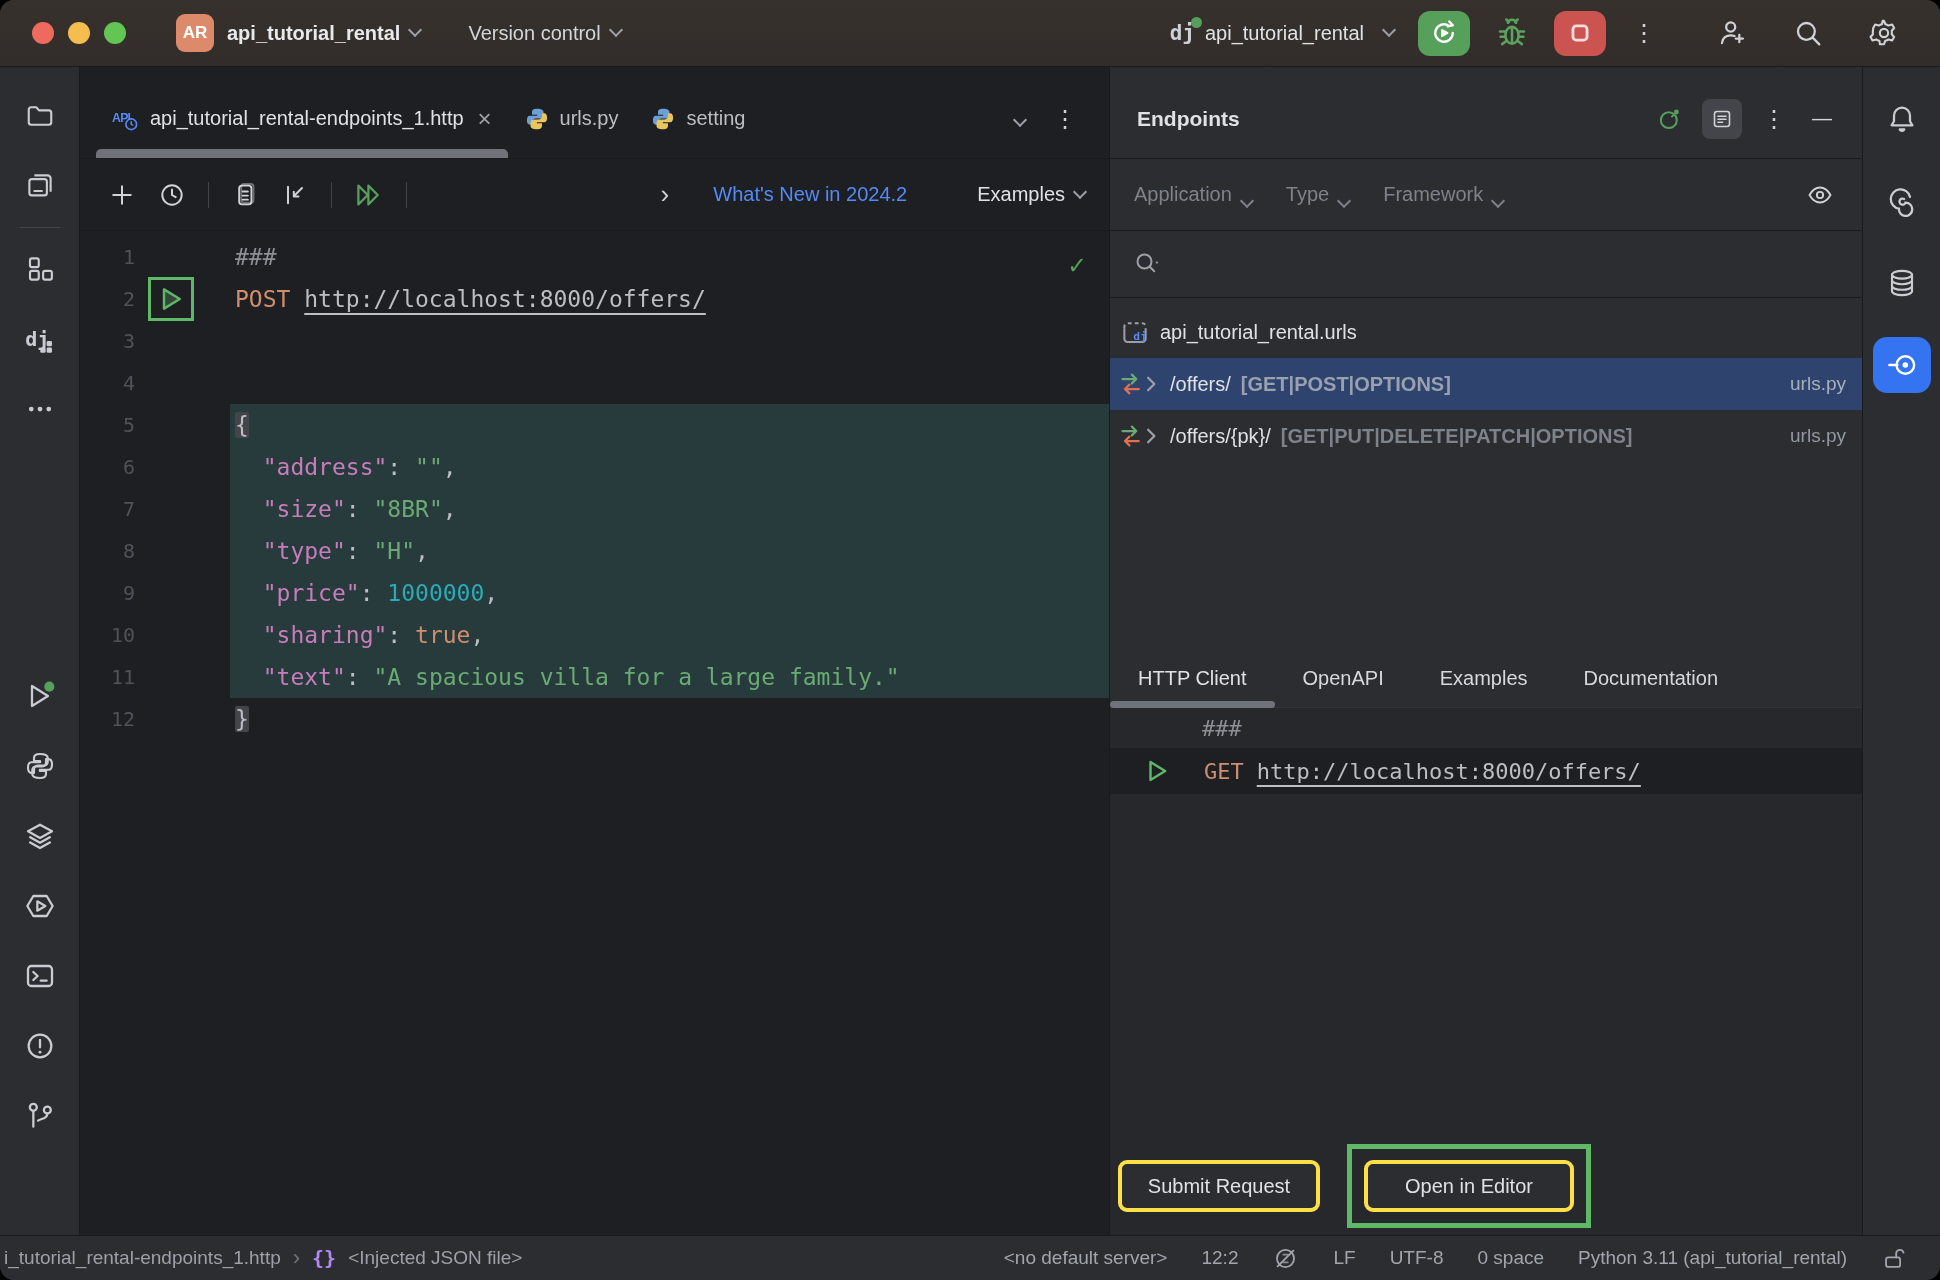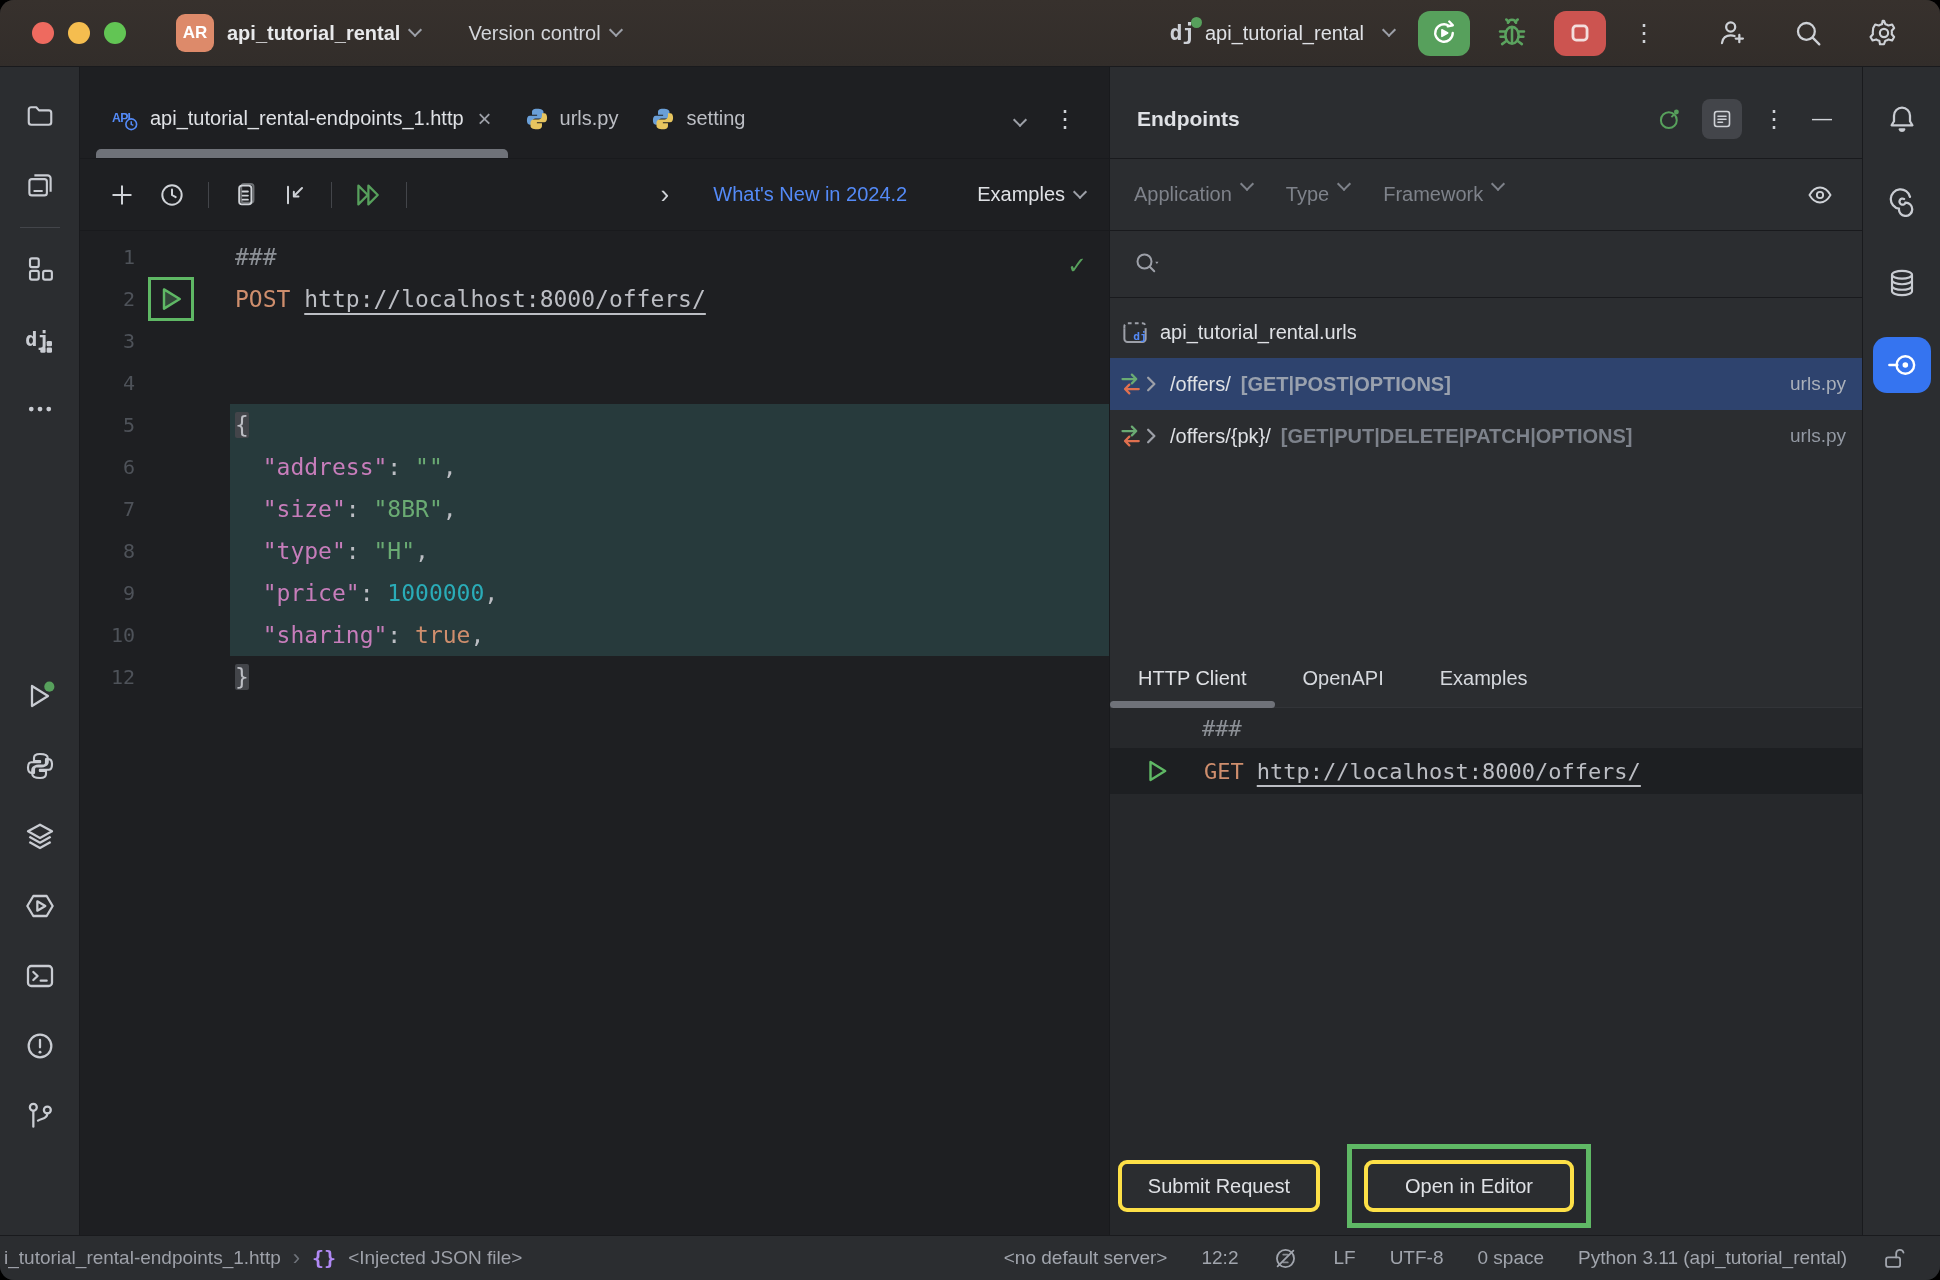--- a/index.html
+++ b/index.html
@@ -76,21 +76,21 @@
 
   
   .right-panel{flex:1;min-width:0;background:#2b2d30;border-left:1px solid #191a1d;display:flex;flex-direction:column;}
   .panel-header{height:92px;flex:none;display:flex;align-items:center;padding:12px 30px 0 27px;border-bottom:1px solid #191a1d;}
   .panel-title{color:#dfe1e5;font-size:21px;font-weight:600;}
   .ph-icons{margin-left:auto;display:flex;align-items:center;gap:18px;color:#cfd2d7;}
   .view-btn{width:40px;height:40px;border-radius:8px;background:#43454a;display:flex;align-items:center;justify-content:center;}
   .ph-min{color:#cfd2d7;font-size:20px;margin-left:4px;}
 
   .panel-filters{height:72px;flex:none;display:flex;align-items:center;gap:34px;padding:0 28px 0 24px;border-bottom:1px solid #191a1d;color:#7e828a;font-size:20px;}
-  .filter-item{display:flex;align-items:flex-start;}
+  .filter-item{display:flex;align-items:flex-end;}
   .filter-item .chev{border-color:#7e828a;margin-top:-4px;}
   .eye-ic{margin-left:auto;color:#cfd2d7;}
 
   .panel-search{height:67px;flex:none;display:flex;align-items:center;padding-left:22px;border-bottom:1px solid #191a1d;color:#9da0a8;}
   .panel-list{height:352px;flex:none;padding-top:8px;}
   .ep-row{height:52px;display:flex;align-items:center;padding:0 16px 0 10px;font-size:20px;cursor:pointer;}
   .ep-row.selected{background:#2e436e;}
   .ep-ic{flex:none;display:flex;align-items:center;margin-right:10px;}
   .ep-path{color:#dfe1e5;white-space:nowrap;}
   .ep-methods{color:#7d828b;font-weight:700;margin-left:10px;white-space:nowrap;}
@@ -377,20 +377,21 @@
                     <path d="M4 2.5L13 8 4 13.5z" fill="#33473a" stroke="#5fb865" stroke-width="1.4" stroke-linejoin="round"></path>
                   </svg></span></span><span class="line-text"><span class="tok-kw">POST</span><span class="tok-pl"> </span><span class="tok-url">http://localhost:8000/offers/</span></span></div>
             <div class="code-line"><span class="line-num">3</span><span class="gutter-slot"></span></div>
             <div class="code-line"><span class="line-num">4</span><span class="gutter-slot"></span><span class="line-text"></span></div>
             <div class="code-line injected"><span class="line-num">5</span><span class="gutter-slot"></span><span class="line-text"><span class="tok-pl tok-brace">{</span></span></div>
             <div class="code-line injected"><span class="line-num">6</span><span class="gutter-slot"></span><span class="line-text"><span class="tok-pl">  </span><span class="tok-key">"address"</span><span class="tok-pl">: </span><span class="tok-str">""</span><span class="tok-pl">,</span></span></div>
             <div class="code-line injected"><span class="line-num">7</span><span class="gutter-slot"></span><span class="line-text"><span class="tok-pl">  </span><span class="tok-key">"size"</span><span class="tok-pl">: </span><span class="tok-str">"8BR"</span><span class="tok-pl">,</span></span></div>
             <div class="code-line injected"><span class="line-num">8</span><span class="gutter-slot"></span><span class="line-text"><span class="tok-pl">  </span><span class="tok-key">"type"</span><span class="tok-pl">: </span><span class="tok-str">"H"</span><span class="tok-pl">,</span></span></div>
             <div class="code-line injected"><span class="line-num">9</span><span class="gutter-slot"></span><span class="line-text"><span class="tok-pl">  </span><span class="tok-key">"price"</span><span class="tok-pl">: </span><span class="tok-num">1000000</span><span class="tok-pl">,</span></span></div>
             <div class="code-line injected"><span class="line-num">10</span><span class="gutter-slot"></span><span class="line-text"><span class="tok-pl">  </span><span class="tok-key">"sharing"</span><span class="tok-pl">: </span><span class="tok-kw">true</span><span class="tok-pl">,</span></span></div>
+            <div class="code-line injected"><span class="line-num">11</span><span class="gutter-slot"></span><span class="line-text"><span class="tok-pl">  </span><span class="tok-key">"text"</span><span class="tok-pl">: </span><span class="tok-str">"A spacious villa for a large family."</span></span></div>
             <div class="code-line"><span class="line-num">12</span><span class="gutter-slot"></span><span class="line-text"><span class="tok-pl tok-brace">}</span></span></div>
           </div>
         <span class="editor-check">✓</span>
       </div>
     </section>
 
     <aside class="right-panel">
       <div class="panel-header">
         <span class="panel-title">Endpoints</span>
         <div class="ph-icons">
@@ -489,20 +490,21 @@
               <span class="ep-methods">[GET|PUT|DELETE|PATCH|OPTIONS]</span>
               <span class="ep-file">urls.py</span>
             </div>
           </div>
       </div>
 
       <div class="panel-tabs">
           <div class="ptab active">HTTP Client</div>
           <div class="ptab">OpenAPI</div>
           <div class="ptab">Examples</div>
+          <div class="ptab">Documentation</div>
         </div>
 
       <div class="preview">
         <div class="pv-sep">###</div>
         <div class="pv-get">
           <span class="pv-play">
               <svg width="26" height="26" viewBox="0 0 16 16">
                 <path d="M4 2.5L13 8 4 13.5z" fill="none" stroke="#5fb865" stroke-width="1.5" stroke-linejoin="round"></path>
               </svg>
             </span>

